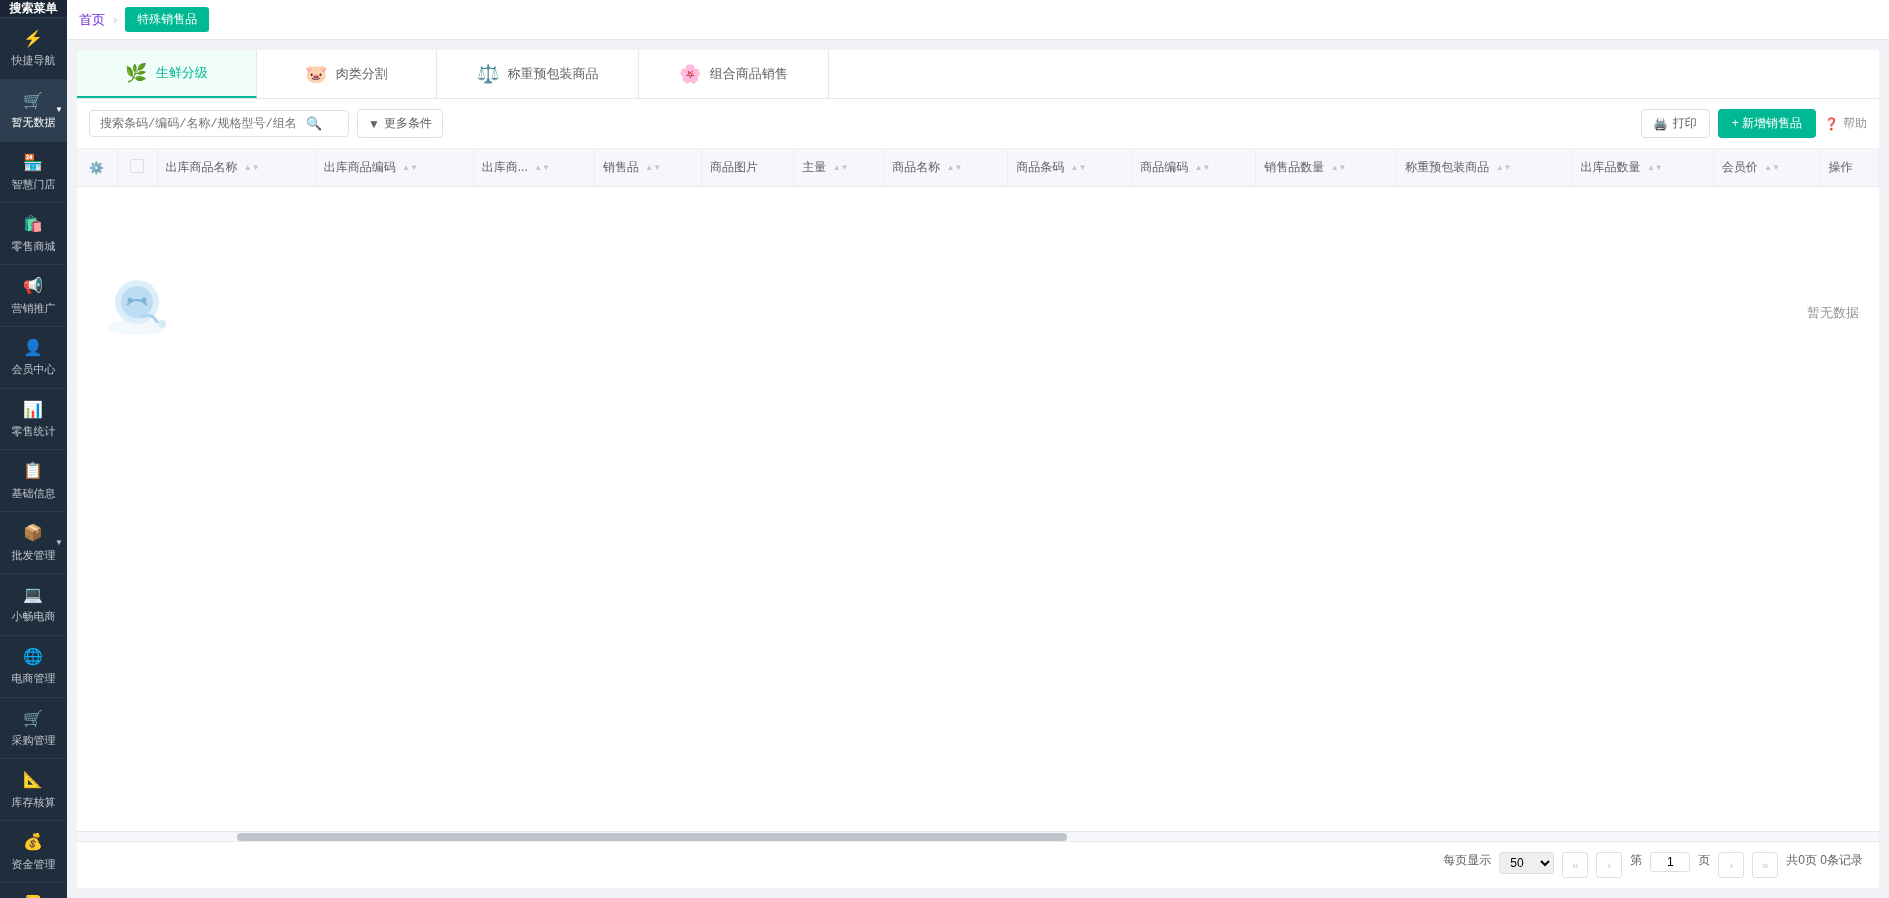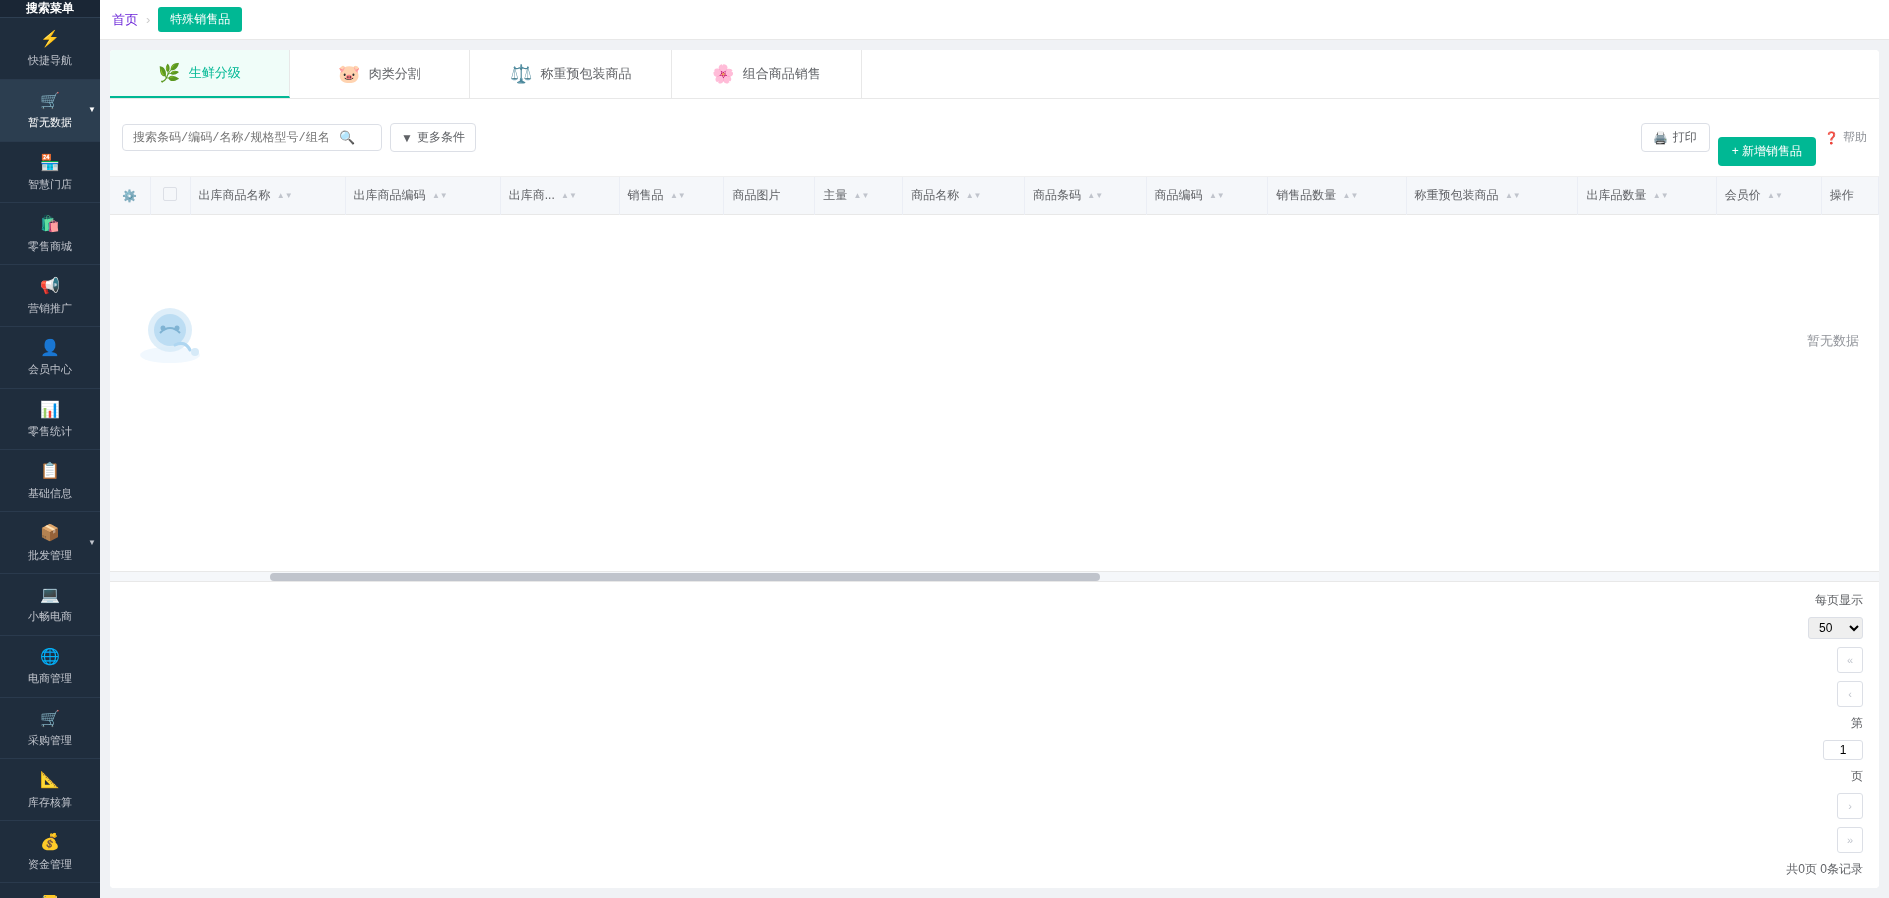--- a/index.html
+++ b/index.html
@@ -1,20 +1,20 @@
 <!DOCTYPE html>
 <html><head>
   <meta charset="utf-8">
   <style>
     * { box-sizing: border-box; margin: 0; padding: 0; }
     body { font-family: "Microsoft YaHei", "PingFang SC", sans-serif; font-size: 13px; background: #f0f2f5; display: flex; height: 898px; overflow: hidden; }
 
     
     .sidebar {
-      width: 100px;
+      width: 67px;
       background: #1f2d3d;
       color: #c0c4cc;
       display: flex;
       flex-direction: column;
       height: 100%;
       overflow-y: auto;
       flex-shrink: 0;
     }
     .sidebar-logo {
       height: 40px;
@@ -188,21 +188,20 @@
       display: flex;
       align-items: center;
       gap: 4px;
       background: #00b894;
       color: #fff;
       border: none;
       border-radius: 4px;
       padding: 6px 14px;
       cursor: pointer;
       font-size: 12px;
-      margin-top: 28px;
     }
     .help-btn {
       display: flex;
       align-items: center;
       gap: 4px;
       font-size: 12px;
       color: #909399;
       cursor: pointer;
     }
 
@@ -265,29 +264,28 @@
     }
     .empty-icon {
       width: 80px;
       height: 80px;
       margin-bottom: 12px;
     }
 
     
     .pagination-bar {
       display: flex;
-      align-items: flex-end;
+      align-items: flex-start;
       justify-content: flex-end;
       padding: 10px 16px;
       border-top: 1px solid #e8e8e8;
       font-size: 12px;
       color: #606266;
       gap: 8px;
       background: #fff;
-      flex-direction: column;
     }
     .page-size-select {
       border: 1px solid #dcdfe6;
       border-radius: 3px;
       padding: 2px 6px;
       font-size: 12px;
       outline: none;
     }
     .page-btn {
       width: 26px;

